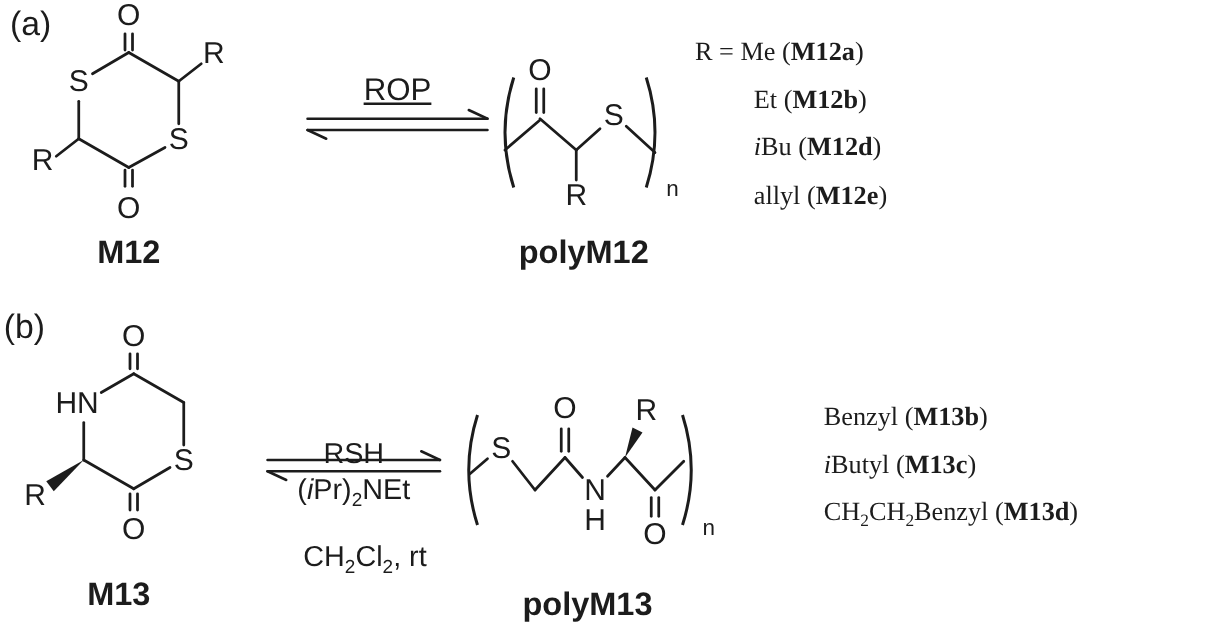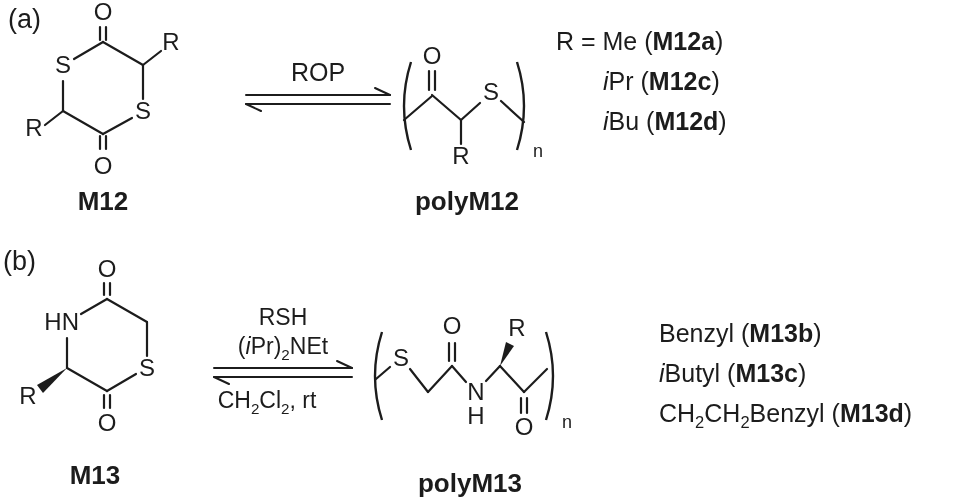--- a/index.html
+++ b/index.html
@@ -1,22 +1,22 @@
 <!DOCTYPE html>
 <html><head>
 <meta charset="utf-8">
 <style>
   html,body{margin:0;padding:0;background:#ffffff;}
   .canvas{position:relative;width:979px;height:502px;background:#ffffff;overflow:hidden;
           font-family:"Liberation Sans","DejaVu Sans",sans-serif;color:#1c1c1c;}
   .abs{position:absolute;}
   .panel-tag{font-size:27px;}
   .arrow-label{font-size:25px;text-align:center;}
-  .cond{font-size:23px;line-height:29px;text-align:center;white-space:nowrap;}
-  .rlist{font-size:25px;line-height:31px;white-space:nowrap;}
+  .cond{font-size:23px;line-height:29px;text-align:center;white-space:nowrap;margin-top:45px;}
+  .rlist{font-size:21px;line-height:31px;white-space:nowrap;font-family:Liberation Serif, serif;}
   .rlist .ind{padding-left:47px;}
   .code{font-weight:700;}
   sub{font-size:0.66em;}
   i{font-style:italic;}
   svg text{font-family:"Liberation Sans","DejaVu Sans",sans-serif;font-size:24px;fill:#1c1c1c;}
   svg .struct-label{font-size:26px;font-weight:700;}
   svg .sub-n{font-size:18px;}
   .bond{stroke:#1c1c1c;stroke-width:2.2;stroke-linecap:round;}
   .bracket{stroke:#1c1c1c;stroke-width:2.4;fill:none;}
   .wedge{fill:#1c1c1c;stroke:none;}
@@ -129,32 +129,33 @@
       <text x="517" y="336" text-anchor="middle">R</text>
       <text x="524" y="435" text-anchor="middle">O</text>
       <text class="sub-n" x="562" y="428">n</text>
       <text class="struct-label" x="470" y="492" text-anchor="middle">polyM13</text>
     </g>
   </svg>
 
   <div class="abs panel-tag" style="left:8px;top:4px;">(a)</div>
   <div class="abs panel-tag" style="left:3px;top:246px;">(b)</div>
 
-  <div class="abs arrow-label" style="left:271px;top:58px;width:94px;">ROP</div>
+  <div class="abs arrow-label" style="left:271px;top:58px;width:94px;text-decoration:underline;">ROP</div>
 
   <div class="abs cond" style="left:212px;top:303px;width:142px;">
     <div>RSH</div>
     <div><span>(</span><i>i</i><span>Pr)</span><sub>2</sub><span>NEt</span></div>
   </div>
-  <div class="abs cond" style="left:196px;top:386px;width:142px;"><span>CH</span><sub>2</sub><span>Cl</span><sub>2</sub><span>, rt</span></div>
+  <div class="abs cond" style="left:221px;top:386px;width:142px;"><span>CH</span><sub>2</sub><span>Cl</span><sub>2</sub><span>, rt</span></div>
 
   <div class="abs rlist" style="left:556px;top:26px;">
     <div class="r-line"><span>R = </span><span></span><sub></sub><span></span><sub></sub><span></span><i></i><span>Me (</span><b class="code">M12a</b><span>)</span></div>
-    <div class="r-line ind"><span></span><sub></sub><span></span><sub></sub><span></span><i>i</i><span>Pr (</span><b class="code">M12c</b><span>)</span></div>
+    <div class="r-line ind"><span></span><sub></sub><span></span><sub></sub><span></span><i></i><span>Et (</span><b class="code">M12b</b><span>)</span></div>
     <div class="r-line ind"><span></span><sub></sub><span></span><sub></sub><span></span><i>i</i><span>Bu (</span><b class="code">M12d</b><span>)</span></div>
+    <div class="r-line ind"><span></span><sub></sub><span></span><sub></sub><span></span><i></i><span>allyl (</span><b class="code">M12e</b><span>)</span></div>
   </div>
 
   <div class="abs rlist" style="left:612px;top:318px;">
     <div class="r-line ind"><span></span><sub></sub><span></span><sub></sub><span></span><i></i><span>Benzyl (</span><b class="code">M13b</b><span>)</span></div>
     <div class="r-line ind"><span></span><sub></sub><span></span><sub></sub><span></span><i>i</i><span>Butyl (</span><b class="code">M13c</b><span>)</span></div>
     <div class="r-line ind"><span>CH</span><sub>2</sub><span>CH</span><sub>2</sub><span>Benzyl (</span><i></i><span></span><b class="code">M13d</b><span>)</span></div>
   </div>
 
 </div>
 

